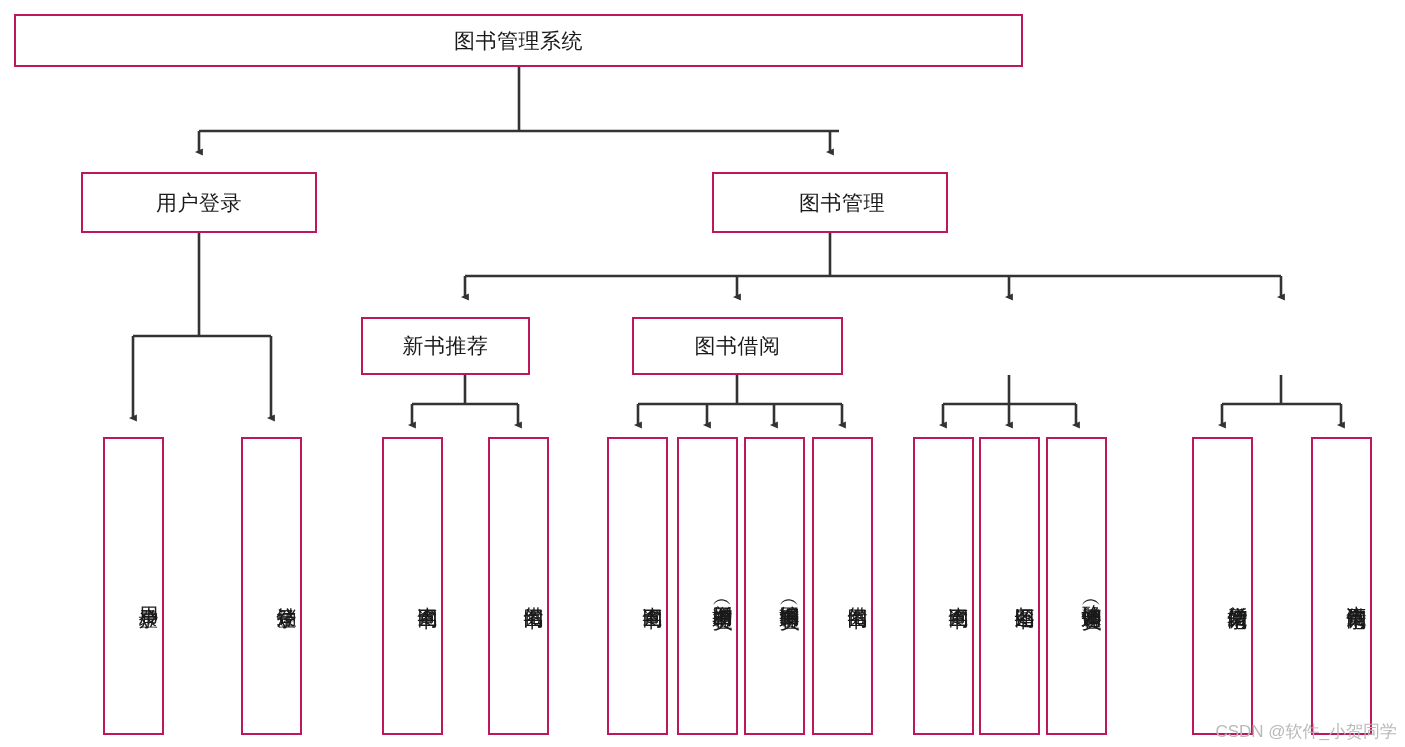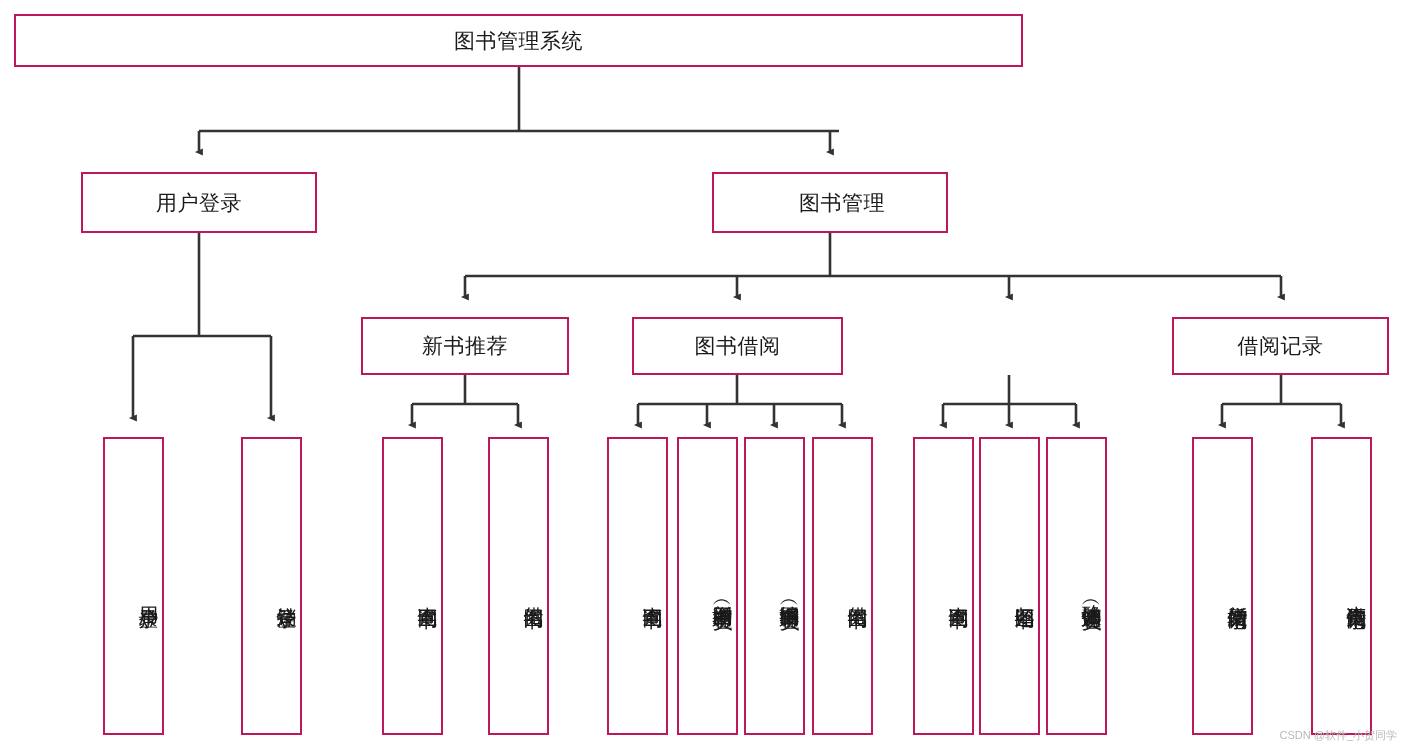--- a/index.html
+++ b/index.html
@@ -55,21 +55,21 @@
   }
   .node-v > .vtext {
     writing-mode: vertical-rl;
     text-orientation: upright;
     display: block;
   }
   #watermark {
     position: absolute;
     right: 8px;
     bottom: 4px;
-    font-size: 11px;
+    font-size: 17px;
     color: #b9b9b9;
     white-space: nowrap;
     z-index: 5;
   }
 </style>
 </head>
 <body>
 
 <div id="diagram-root">
 
@@ -127,28 +127,25 @@
     <span>图书管理系统</span>
   </div>
 
   <div class="node node-h" style="left:81px; top:172px; width:236px; height:61px;">
     <span>用户登录</span>
   </div>
   <div class="node node-h" style="left:712px; top:172px; width:236px; height:61px;padding-left:24px;">
     <span>图书管理</span>
   </div>
 
-  <div class="node node-h" style="left:361px; top:317px; width:208px; height:58px;">
+  <div class="node node-h" style="left:361px; top:317px; width:169px; height:58px;">
     <span>新书推荐</span>
   </div>
   <div class="node node-h" style="left:632px; top:317px; width:211px; height:58px;">
     <span>图书借阅</span>
-  </div>
-  <div class="node node-h" style="left:1172px; top:317px; width:217px; height:58px;">
-    <span>借阅记录</span>
   </div>
 
   <div class="node node-v" style="left:103px; top:437px; width:61px; height:298px;">
     <span class="vtext">用户登录</span>
   </div>
   <div class="node node-v" style="left:241px; top:437px; width:61px; height:298px;">
     <span class="vtext">注销登录</span>
   </div>
 
   <div class="node node-v" style="left:382px; top:437px; width:61px; height:298px;">

